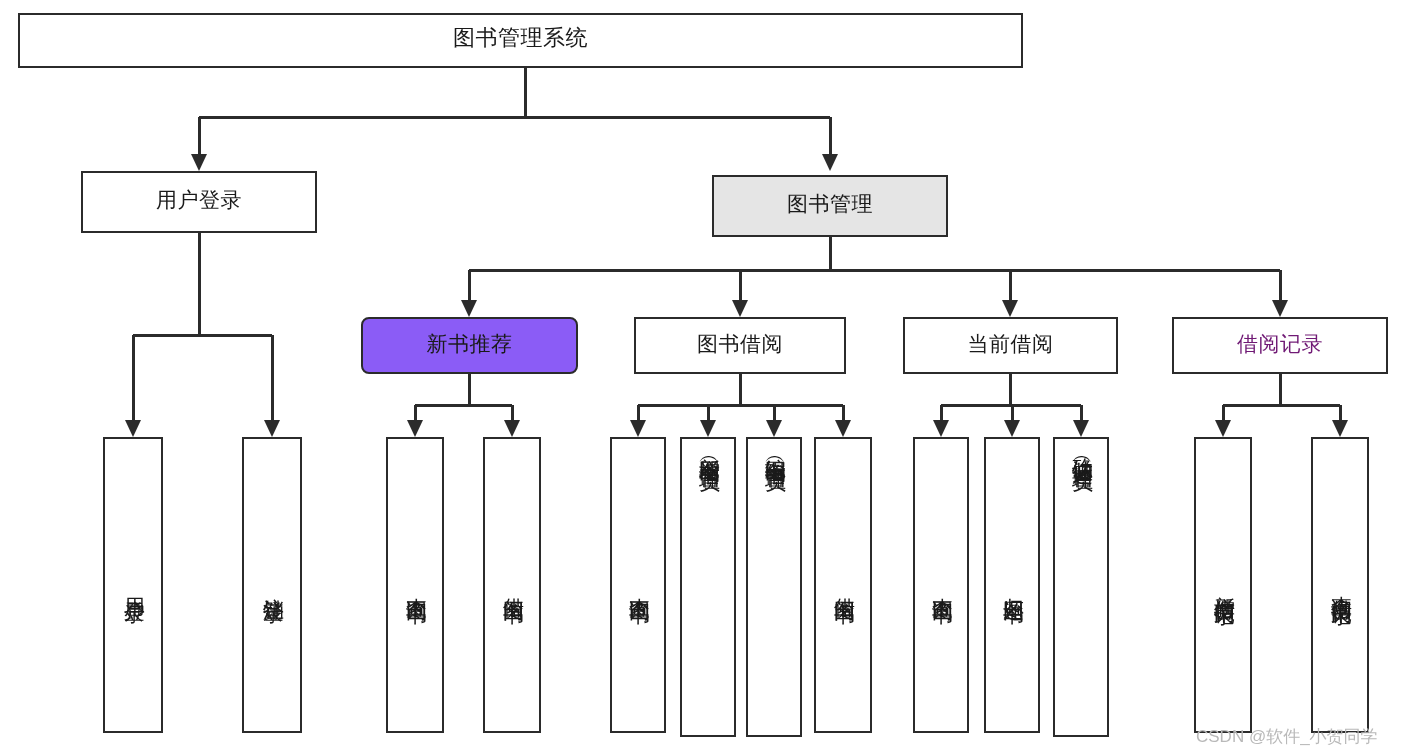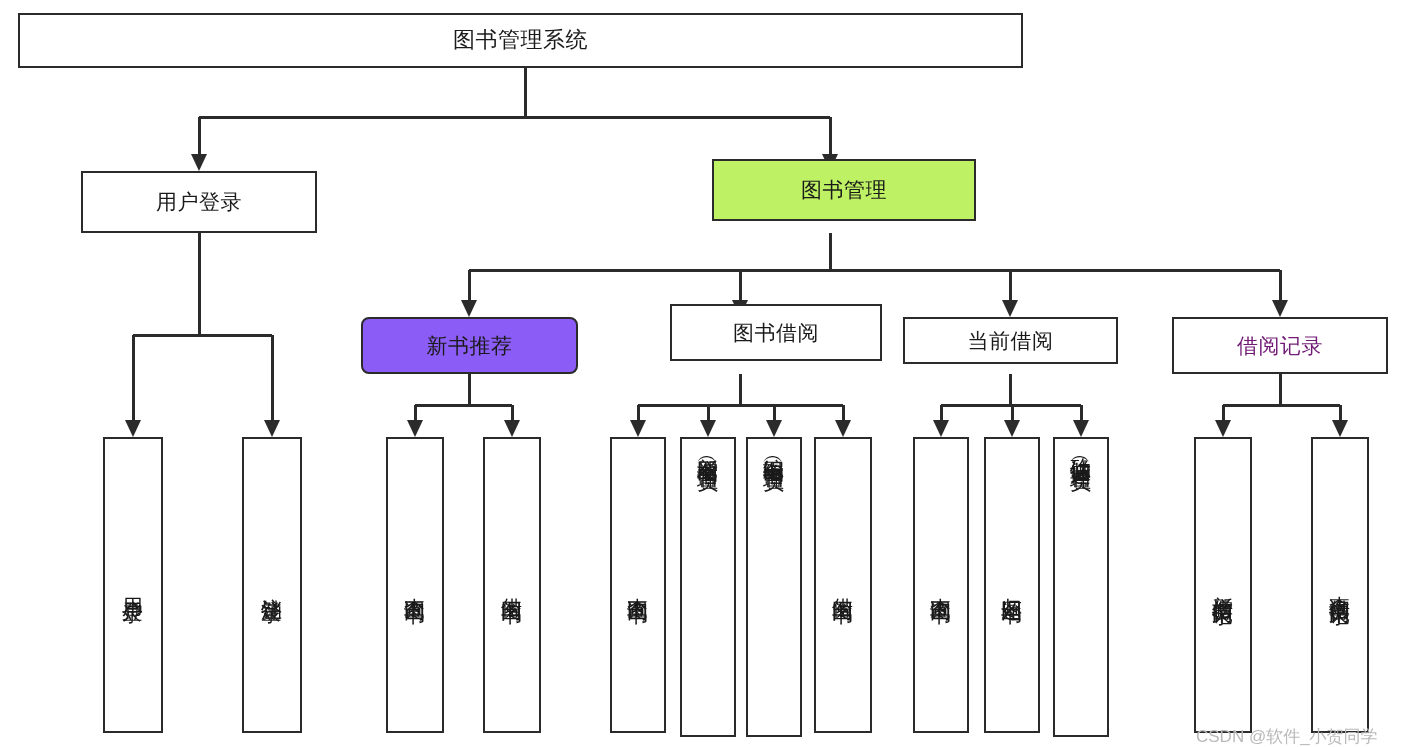--- a/index.html
+++ b/index.html
@@ -35,21 +35,21 @@
     box-sizing: border-box;
     border: 2px solid #2b2b2b;
     background: #ffffff;
     display: flex;
     align-items: center;
     justify-content: center;
     overflow: hidden;
   }
   .node-label {
     color: #1a1a1a;
-    font-family: Liberation Sans, sans-serif;
+    font-family: Liberation Mono, monospace;
     line-height: 1.04;
     white-space: pre;
     text-align: right;
     letter-spacing: 0.5px;
   }
   
   .node-h .node-label {
     font-size: 21px;
   }
   .node-root .node-label {
@@ -148,30 +148,30 @@
       </g>
   </svg>
 
   <div id="node-layer">
       <div class="node-box node-h node-root " style="left: 18px; top: 13px; width: 1005px; height: 55px; border-color: rgb(43, 43, 43); background: rgb(255, 255, 255);">
         <span class="node-label" style="color: rgb(26, 26, 26);">图书管理系统</span>
       </div>
       <div class="node-box node-h " style="left: 81px; top: 171px; width: 236px; height: 62px; border-color: rgb(43, 43, 43); background: rgb(255, 255, 255);">
         <span class="node-label" style="color: rgb(26, 26, 26);">用户登录</span>
       </div>
-      <div class="node-box node-h " style="left: 712px; top: 159px; width: 264px; height: 62px; border-color: rgb(43, 43, 43); background: #bef264;">
+      <div class="node-box node-h " style="left: 712px; top: 175px; width: 236px; height: 62px; border-color: rgb(43, 43, 43); background: #e5e5e5;">
         <span class="node-label" style="color: rgb(26, 26, 26);">图书管理</span>
       </div>
       <div class="node-box node-h " style="left: 361px; top: 317px; width: 217px; height: 57px; border-color: rgb(43, 43, 43); background: #8b5cf6; border-radius: 8px;">
         <span class="node-label" style="color: rgb(26, 26, 26);">新书推荐</span>
       </div>
-      <div class="node-box node-h " style="left: 634px; top: 304px; width: 212px; height: 57px; border-color: rgb(43, 43, 43); background: rgb(255, 255, 255); margin-left: 36px;">
+      <div class="node-box node-h " style="left: 634px; top: 317px; width: 212px; height: 57px; border-color: rgb(43, 43, 43); background: rgb(255, 255, 255);">
         <span class="node-label" style="color: rgb(26, 26, 26);">图书借阅</span>
       </div>
-      <div class="node-box node-h " style="left: 903px; top: 317px; width: 215px; height: 47px; border-color: rgb(43, 43, 43); background: rgb(255, 255, 255);">
+      <div class="node-box node-h " style="left: 903px; top: 317px; width: 215px; height: 57px; border-color: rgb(43, 43, 43); background: rgb(255, 255, 255);">
         <span class="node-label" style="color: rgb(26, 26, 26);">当前借阅</span>
       </div>
       <div class="node-box node-h " style="left: 1172px; top: 317px; width: 216px; height: 57px; border-color: rgb(43, 43, 43); background: rgb(255, 255, 255);">
         <span class="node-label" style="color: #701a75;">借阅记录</span>
       </div>
       <div class="node-box node-v center-text" style="left: 103px; top: 437px; width: 60px; height: 296px; border-color: rgb(43, 43, 43); background: rgb(255, 255, 255);">
         <span class="node-label" style="color: rgb(26, 26, 26);">用户登录</span>
       </div>
       <div class="node-box node-v center-text" style="left: 242px; top: 437px; width: 60px; height: 296px; border-color: rgb(43, 43, 43); background: rgb(255, 255, 255);">
         <span class="node-label" style="color: rgb(26, 26, 26);">注销登录</span>

